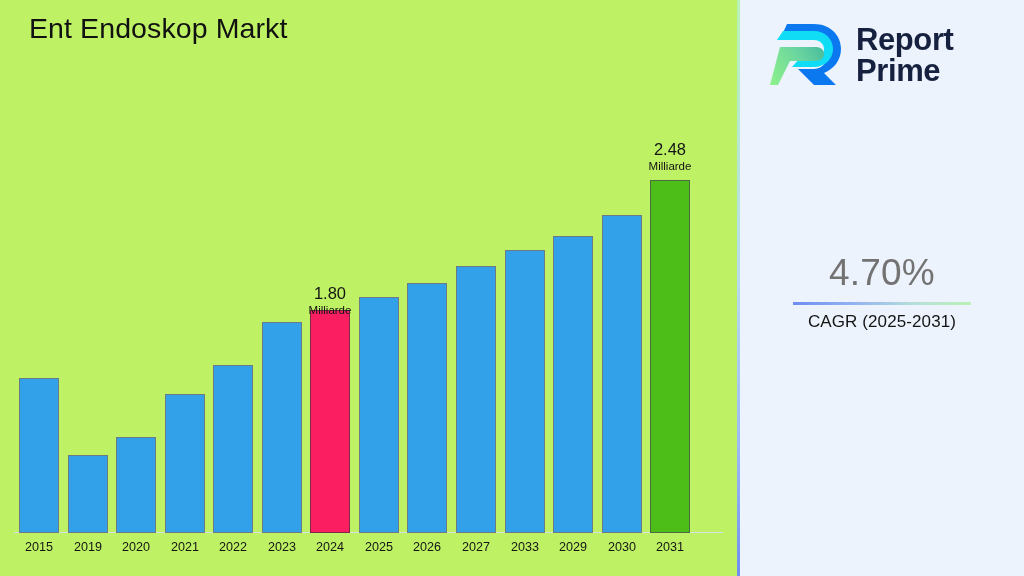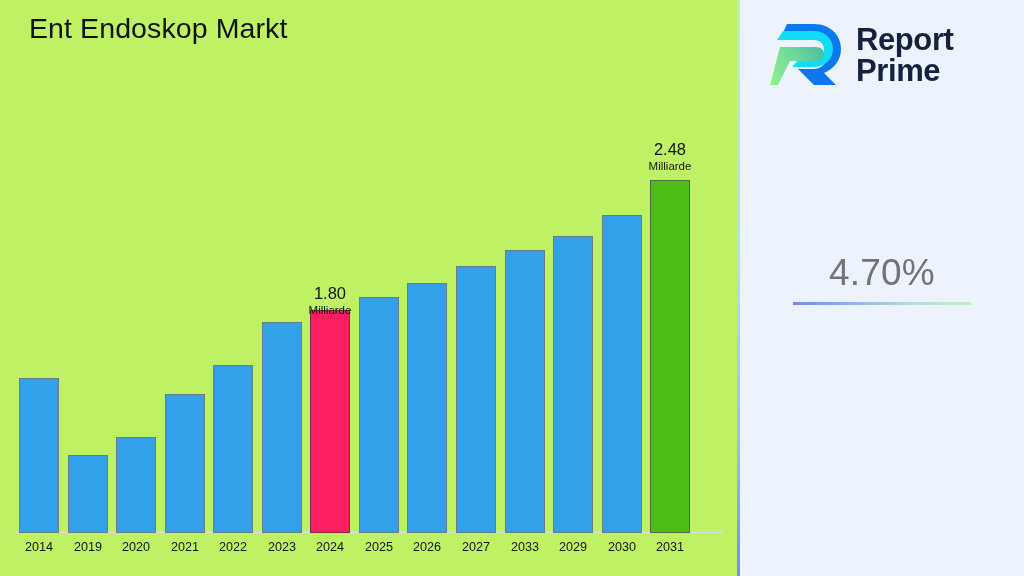--- a/index.html
+++ b/index.html
@@ -192,21 +192,21 @@
   <div class="chart-panel">
 
     <div class="chart-title">Ent Endoskop Markt</div>
 
     <div class="plot-area" id="plot-area">
       <div class="baseline"></div>
 
     <div class="bar-slot" style="left: 19px;">
           <div class="bar" style="height: 155px;"></div>
         </div>
-        <div class="x-label" style="left: 19px; width: 40px;">2014</div>
+        <div class="x-label" style="left: 19px; width: 40px;">2015</div>
         <div class="bar-slot" style="left: 68px;">
           <div class="bar" style="height: 78px;"></div>
         </div>
         <div class="x-label" style="left: 68px; width: 40px;">2019</div>
         <div class="bar-slot" style="left: 116px;">
           <div class="bar" style="height: 96px;"></div>
         </div>
         <div class="x-label" style="left: 116px; width: 40px;">2020</div>
         <div class="bar-slot" style="left: 165px;">
           <div class="bar" style="height: 139px;"></div>
@@ -285,16 +285,17 @@
       </svg>
       <div class="logo-wordmark">
         <span>Report</span>
         <span>Prime</span>
       </div>
     </div>
 
     <div class="cagr-block">
       <div class="cagr-value">4.70%</div>
       <div class="cagr-rule"></div>
+      <div class="cagr-caption">CAGR (2025-2031)</div>
     </div>
 
   </div>
 </div>
 
 </body></html>

